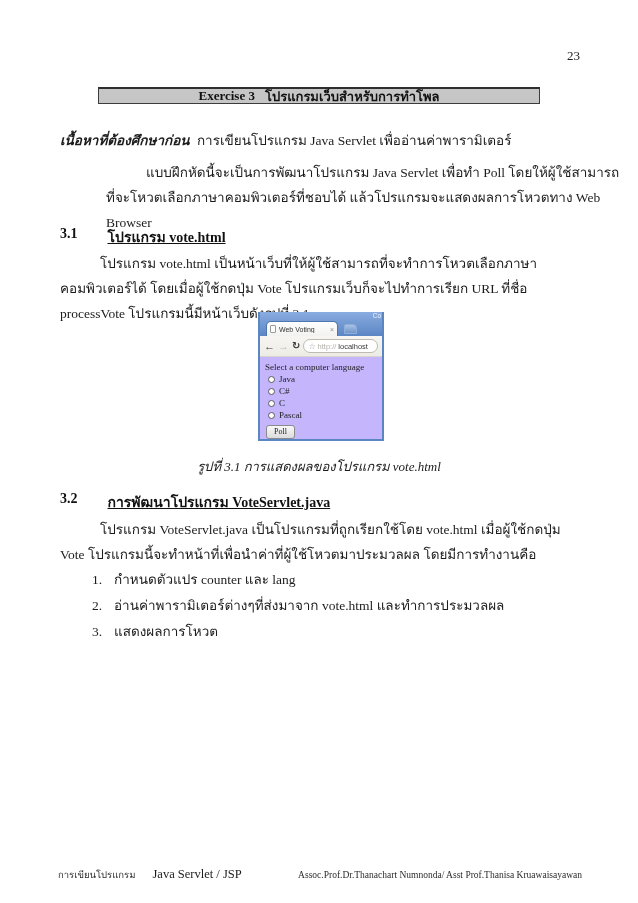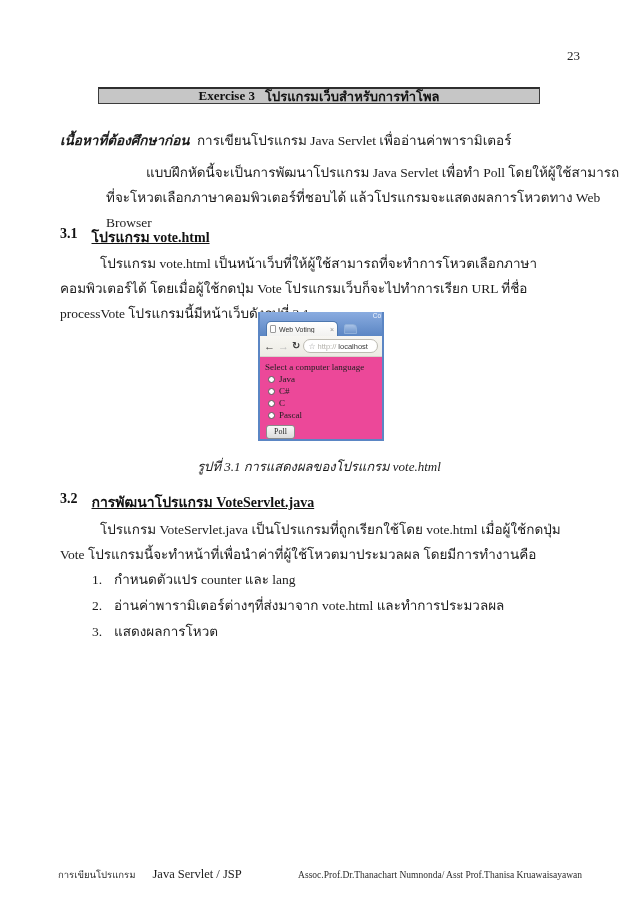--- a/index.html
+++ b/index.html
@@ -39,21 +39,21 @@
     font-size:13.5px; line-height:25px; text-align:left;
   }
   .para.indent { text-indent:40px; }
   .p-after-header { top:160px;margin-left:46px; }
   .p-31 { top:251px; }
   .p-32 { top:517px; }
 
   .sec-heading {
     position:absolute; left:60px;
     font-weight:bold; font-size:14px; color:#111;
-    display:flex; gap:14px;
+    display:flex; gap:30px;
   }
   .sec-heading .sec-title { text-decoration:underline; }
   .h-31 { top:226px; }
   .h-32 { top:491px; }
 
   
   .browser {
     position:absolute; left:258px; top:312px; width:126px; height:129px;
     border:2px solid #5b86c4; border-top:none;
     background:#fff;
@@ -96,21 +96,21 @@
   .b-addressbar {
     flex:1; height:14px; background:#fff;
     border:1px solid #bdbbb2; border-radius:7px;
     display:flex; align-items:center; gap:2px; padding:0 4px;
     overflow:hidden; white-space:nowrap;
   }
   .b-star { font-size:8px; color:#9a9a9a; line-height:9px; }
   .b-url-scheme { font-size:7.5px; color:#b3b1ab; }
   .b-url-host { font-size:7.5px; color:#3a3a3a; }
   .b-content {
-    padding:5px 6px 0 5px; background:#ec4899;
+    padding:5px 6px 0 5px; background:#c4b5fd;
     font-family:"Liberation Serif","DejaVu Serif",serif;
     color:#1e1e1e;
   }
   .b-page-heading { font-size:9px; margin-bottom:2px; }
   .b-option { display:flex; align-items:center; gap:4px; margin:2px 0 0 3px; }
   .b-radio {
     width:7px; height:7px; border:1px solid #5a5a5a; border-radius:50%;
     background:#fff; flex:0 0 auto;
   }
   .b-option-label { font-size:9px; }

